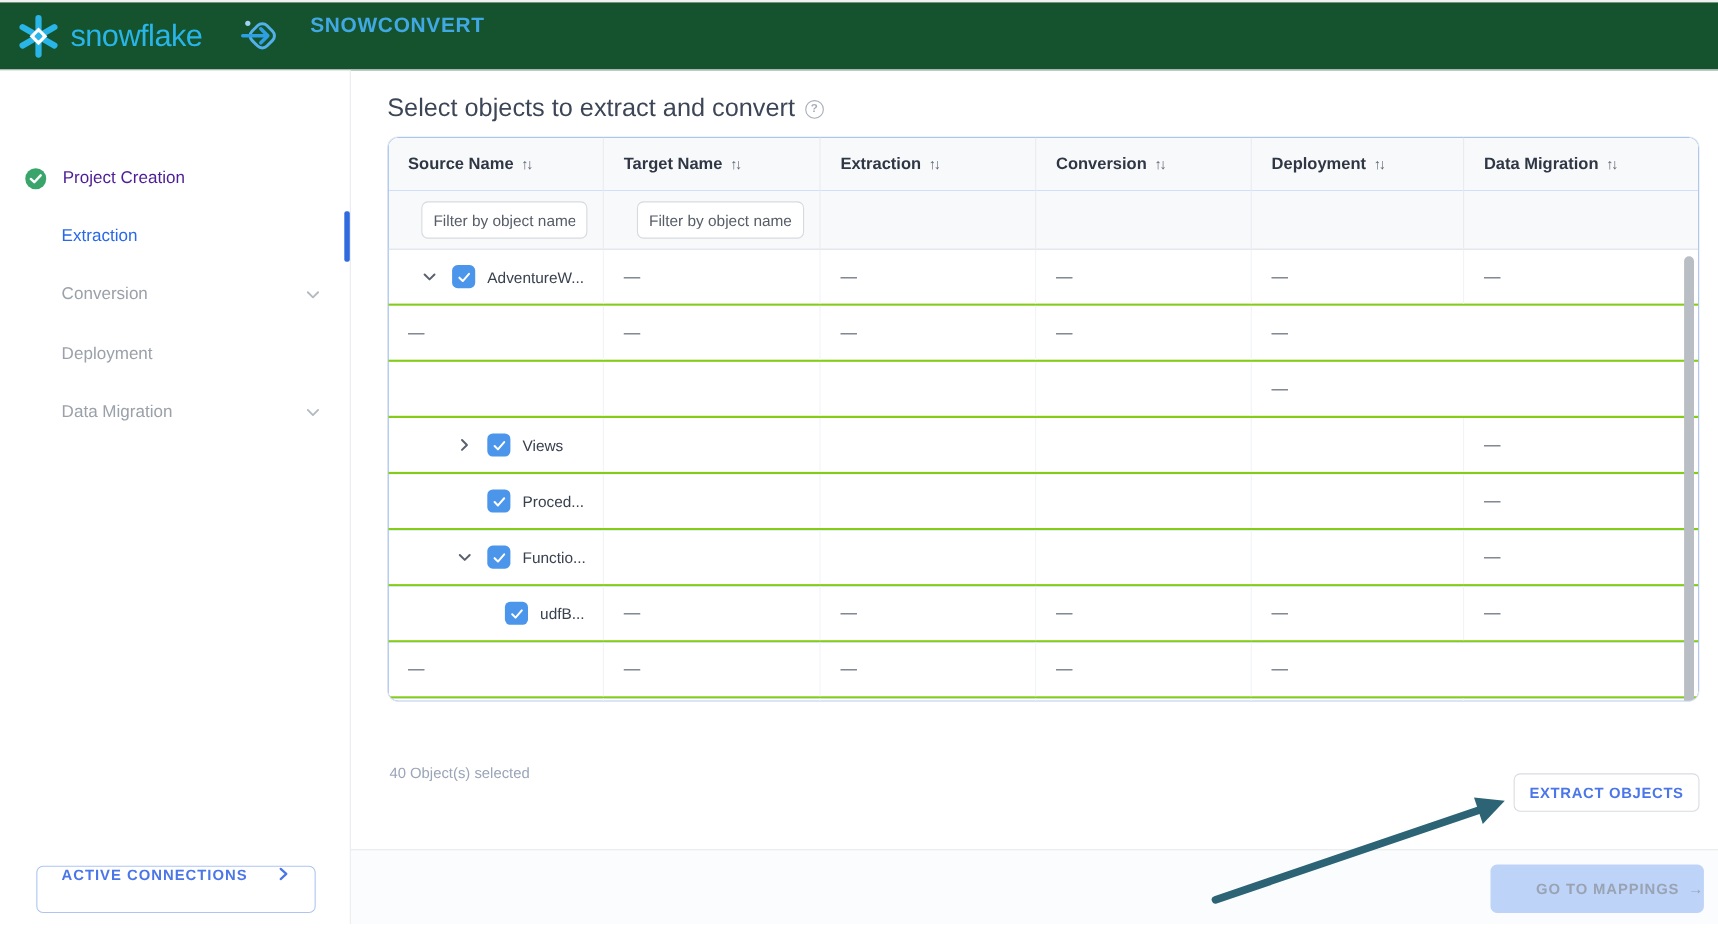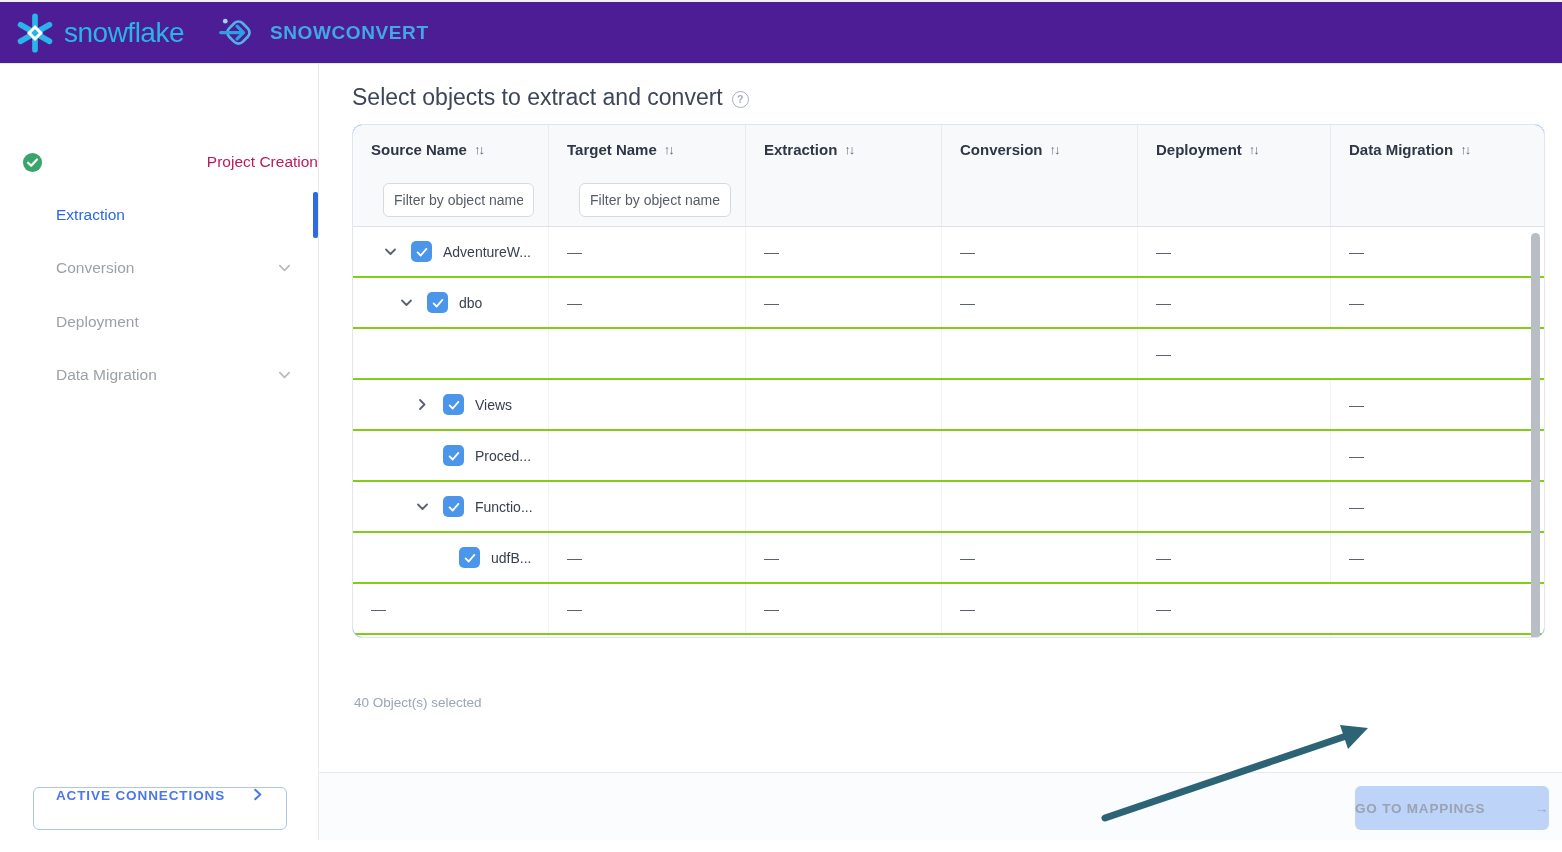--- a/index.html
+++ b/index.html
@@ -1,31 +1,31 @@
 <!DOCTYPE html>
 <html><head>
 <meta charset="utf-8">
 <style>
   * { margin:0; padding:0; box-sizing:border-box; }
   html,body { background:#ffffff; }
   body { font-family:"Liberation Sans", sans-serif; }
   .page { position:relative; width:1562px; height:852px; background:#ffffff; overflow:hidden; border-top:2px solid #f1f1f1; }
 
   
-  .topbar { position:absolute; left:0; top:0; width:1562px; height:62px; background:#4c1d95; border-bottom:1px solid #e4e6e9; display:flex; align-items:center; padding-left:14px; }
+  .topbar { position:absolute; left:0; top:0; width:1562px; height:62px; background:#14532d; border-bottom:1px solid #e4e6e9; display:flex; align-items:center; padding-left:14px; }
   .sf-logo { display:flex; align-items:center; gap:8px; }
   .sf-word { font-size:28px; color:#29b5e8; letter-spacing:-0.5px; font-weight:400; }
-  .sc-logo { display:flex; align-items:center; gap:12px; margin-left:34px; }
+  .sc-logo { display:flex; gap:24px; margin-left:34px; }
   .sc-word { font-size:19px; color:#41a8e3; font-weight:700; letter-spacing:0.6px; }
 
   
   .sidebar { position:absolute; left:0; top:62px; width:319px; height:776px; background:#ffffff; border-right:1px solid #e8eaed; }
   .side-item { position:absolute; left:0; width:318px; height:44px; display:flex; align-items:center; padding-left:22px; font-size:15.5px; }
   .side-item .lbl-noicon { margin-left:34px; }
-  .side-item.completed { color:#be185d;justify-content:space-between; }
+  .side-item.completed { color:#4c1d95; }
   .side-item.completed .lbl { margin-left:14px; }
   .side-item.active { color:#2968e8; }
   .side-item.active::after { content:''; position:absolute; right:0; top:-1px; bottom:-1px; width:5px; background:#2f6bde; border-radius:2px; }
   .side-item.disabled { color:#9ba1a9; }
   .side-chev { position:absolute; right:26px; top:50%; transform:translateY(-50%); }
   .active-connections { position:absolute; left:33px; top:723px; width:254px; height:43px; background:#ffffff; border:1px solid #aec5f2; border-radius:6px; display:flex; justify-content:center; gap:26px; color:#4b76e8; font-size:13.5px; font-weight:700; letter-spacing:0.9px; cursor:pointer; }
 
   
   .page-title-row { position:absolute; left:352px; top:82px; display:flex; align-items:center; gap:9px; }
   .page-title { font-size:23px; color:#3d4657; font-weight:500; }
@@ -48,21 +48,21 @@
   .td-source { display:flex; align-items:center; font-size:14px; color:#39414e; border-right:1px solid #f1f3f5; }
   .chev-box { width:18px; height:18px; display:flex; align-items:center; justify-content:center; flex:0 0 18px; cursor:pointer; }
   .cbx { width:21px; height:21px; border-radius:5px; display:flex; align-items:center; justify-content:center; margin:0 11px 0 12px; flex:0 0 21px; cursor:pointer; }
   .scrollbar-thumb { position:absolute; right:4px; top:108px; width:9px; height:446px; background:#b9bec4; border-radius:5px; }
 
   .selection-status { position:absolute; left:354px; top:693px; font-size:13.5px; color:#9aa5b8; }
   .extract-btn { position:absolute; left:1376px; top:701px; width:169px; height:35px; background:#ffffff; border:1px solid #d8dce1; border-radius:6px; color:#4b76e8; font-size:13.5px; font-weight:700; letter-spacing:0.6px; display:flex; align-items:center; justify-content:center; cursor:pointer; }
 
   
   .footer-strip { position:absolute; left:319px; top:770px; width:1243px; height:68px; background:#fbfcfd; border-top:1px solid #e8eaec; }
-  .goto-btn { position:absolute; left:1355px; top:784px; width:194px; height:44px; background:#bed3f8; border:none; border-radius:6px; color:#99a3b3; font-size:13.5px; font-weight:700; letter-spacing:0.8px; display:flex; align-items:center; justify-content:space-between; gap:22px; cursor:default; }
+  .goto-btn { position:absolute; left:1355px; top:784px; width:194px; height:44px; background:#bed3f8; border:none; border-radius:6px; color:#99a3b3; font-size:13.5px; font-weight:700; letter-spacing:0.8px; display:flex; align-items:center; justify-content:flex-end; gap:8px; cursor:default; }
 
   .annotation { position:absolute; left:0; top:0; width:1562px; height:852px; pointer-events:none; }
 </style>
 </head>
 <body>
 
 <div class="page">
 
   <div class="topbar">
     <div class="sf-logo">
@@ -183,33 +183,20 @@
             </span>
             <span>AdventureW...</span>
           </div>
           <div class="td">—</div>
           <div class="td">—</div>
           <div class="td">—</div>
           <div class="td">—</div>
           <div class="td">—</div>
         </div>
         <div class="tgrid trow">
-          <div class="td-source" style="padding-left: 44px;">
-            <span class="chev-box">
-              <svg width="17" height="17" viewBox="0 0 17 17">
-                <path d="M4 6.5 L8.5 11 L13 6.5" fill="none" stroke="#59616e" stroke-width="1.8" stroke-linecap="round" stroke-linejoin="round"></path>
-              </svg>
-            </span>
-            <span class="cbx" style="background: rgb(75, 150, 234);">
-              <svg width="14" height="14" viewBox="0 0 16 16">
-                <path d="M3 8.5 L6.5 12 L13 4.5" fill="none" stroke="#ffffff" stroke-width="2.1" stroke-linecap="round" stroke-linejoin="round"></path>
-              </svg>
-            </span>
-            <span>dbo</span>
-          </div>
           <div class="td">—</div>
           <div class="td">—</div>
           <div class="td">—</div>
           <div class="td">—</div>
           <div class="td">—</div>
         </div>
         <div class="tgrid trow">
           <div class="td"></div>
           <div class="td"></div>
           <div class="td"></div>
@@ -310,20 +297,21 @@
           <div class="td">—</div>
           <div class="td">—</div>
           <div class="td">—</div>
         </div>
       </div>
     <div class="scrollbar-thumb"></div>
   </div>
 
   <div class="selection-status">40 Object(s) selected</div>
 
+  <button class="extract-btn">EXTRACT OBJECTS</button>
 
   <div class="footer-strip"></div>
   <button class="goto-btn" disabled="">
     <span>GO TO MAPPINGS</span>
     <span>→</span>
   </button>
 
   <svg class="annotation">
     <line id="anno-line" x1="1105" y1="816" x2="1352" y2="732" stroke-width="7" stroke-linecap="round" stroke="#2c6476"></line>
     <polygon id="anno-head" points="1368,726 1340,723 1348,747" fill="#2c6476"></polygon>

